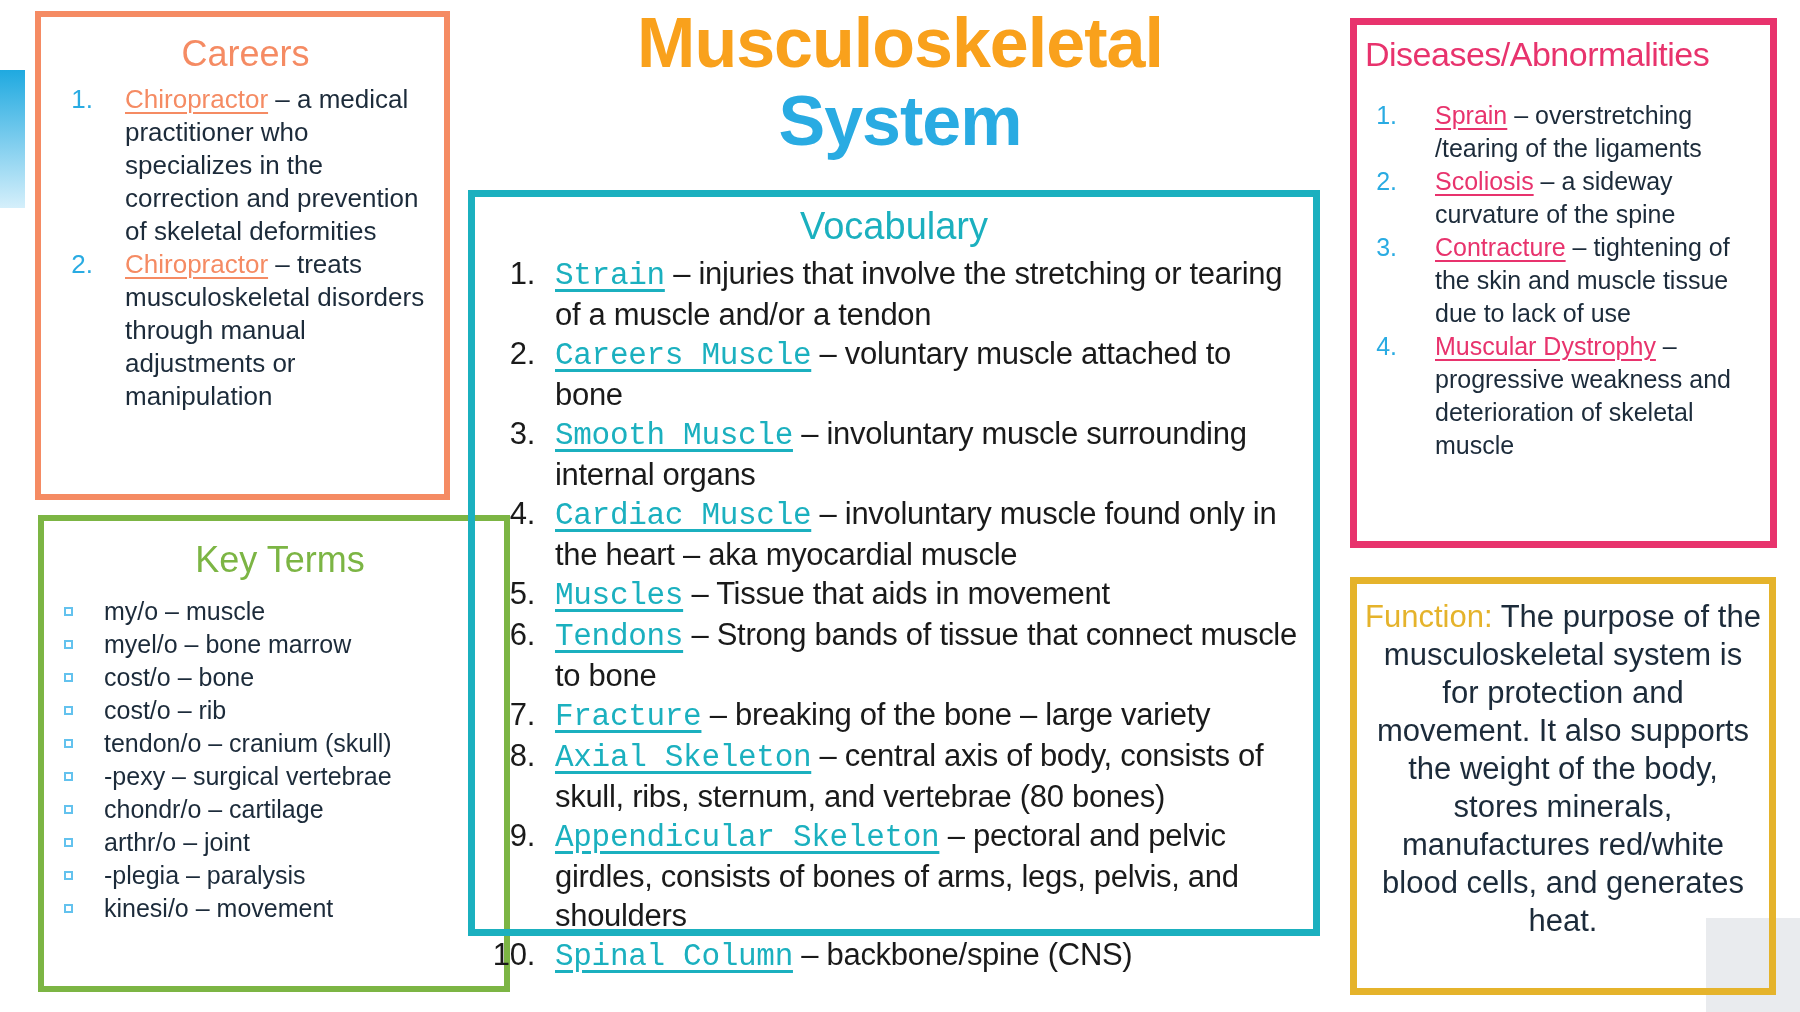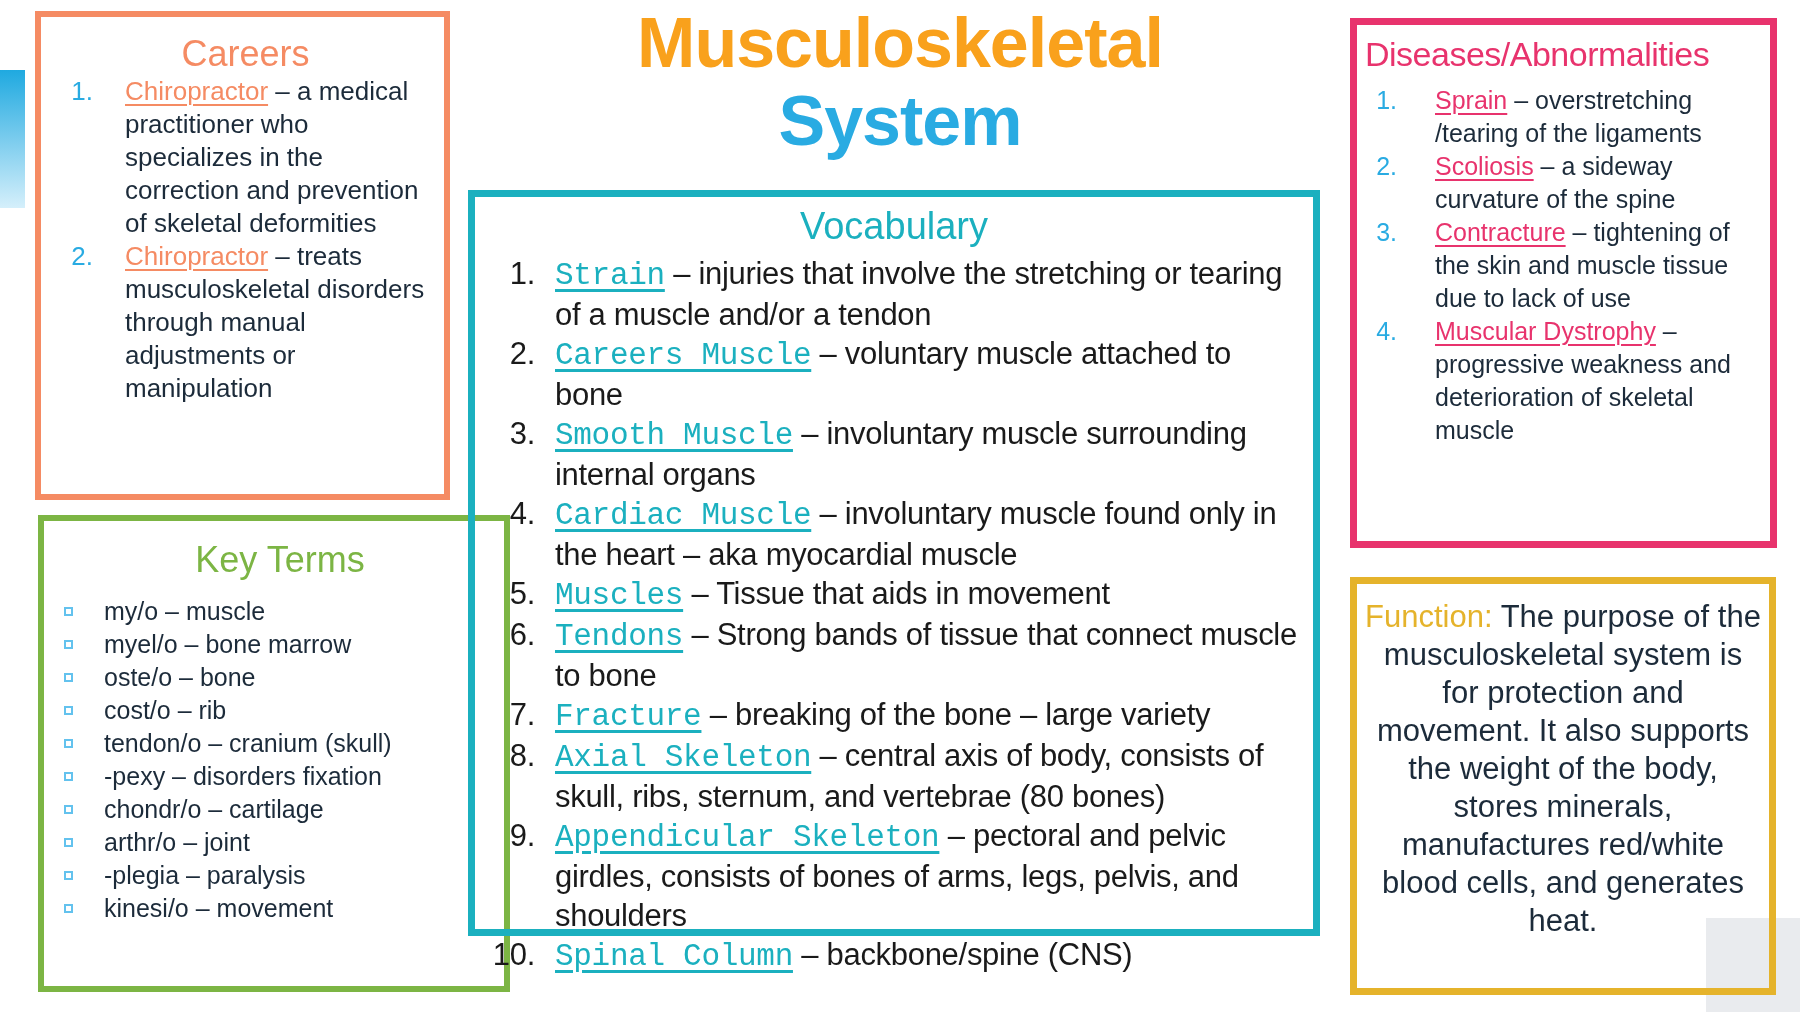--- a/index.html
+++ b/index.html
@@ -33,42 +33,42 @@
     letter-spacing:-1px;
   }
   .main-title .t1{display:block;color:var(--title-orange);}
   .main-title .t2{display:block;color:var(--title-blue);}
 
   .box{position:absolute;background:transparent;}
   .box h2{font-weight:400;text-align:center;}
 
   
   .careers{left:35px;top:11px;width:415px;height:489px;border:6px solid var(--careers-accent);padding:16px 10px 0 16px;}
-  .careers h2{color:var(--careers-accent);font-size:36px;margin-bottom:0;}
+  .careers h2{color:var(--careers-accent);font-size:36px;margin-bottom:8px;}
   .careers .row{display:grid;grid-template-columns:36px 1fr;column-gap:32px;font-size:26px;line-height:33px;color:var(--body-text);}
   .careers .num{color:var(--number-blue);text-align:right;}
   .careers .term{color:var(--careers-accent);text-decoration:underline;text-decoration-thickness:2px;text-underline-offset:4px;}
 
   
   .keyterms{left:38px;top:515px;width:472px;height:477px;border:6px solid var(--keyterms-accent);padding:18px 8px 0 20px;}
   .keyterms h2{color:var(--keyterms-accent);font-size:36px;margin-bottom:14px;}
   .keyterms ul{list-style:none;}
   .keyterms .row{display:grid;grid-template-columns:14px 1fr;column-gap:26px;font-size:25px;line-height:33px;color:var(--body-text);}
   .keyterms .bullet{width:9px;height:9px;border:2px solid var(--bullet-blue);margin-top:12px;}
 
   
   .vocab{left:468px;top:190px;width:852px;height:746px;border:7px solid var(--vocab-accent);padding:8px 8px 0 8px;}
   .vocab h2{color:var(--vocab-accent);font-size:38px;margin-bottom:6px;}
   .vocab .row{display:grid;grid-template-columns:52px 1fr;column-gap:20px;font-size:31px;line-height:39px;color:var(--vocab-text);letter-spacing:-0.3px;}
   .vocab .num{text-align:right;color:var(--vocab-text);}
   .vocab .term{color:var(--vocab-accent);text-decoration:underline;text-decoration-thickness:3px;text-underline-offset:5px;font-family:Liberation Mono, monospace;}
 
   
   .diseases{left:1350px;top:18px;width:427px;height:530px;border:7px solid var(--diseases-accent);padding:10px 6px 0 8px;}
-  .diseases h2{color:var(--diseases-accent);font-size:34px;text-align:left;margin-bottom:10px;letter-spacing:-0.5px;}
+  .diseases h2{color:var(--diseases-accent);font-size:34px;text-align:left;margin-bottom:25px;letter-spacing:-0.5px;}
   .diseases .row{display:grid;grid-template-columns:32px 1fr;column-gap:38px;font-size:25px;line-height:33px;color:var(--body-text);}
   .diseases .num{color:var(--number-blue);text-align:right;}
   .diseases .term{color:var(--diseases-accent);text-decoration:underline;text-decoration-thickness:2px;text-underline-offset:4px;}
 
   
   .function{left:1350px;top:577px;width:426px;height:418px;border:7px solid var(--function-accent);padding:14px 8px 0 8px;}
   .function p{font-size:31px;line-height:38px;color:var(--body-text);text-align:center;}
   .function .fn-label{color:var(--function-accent);text-align:center;}
 </style>
 </head>
@@ -104,33 +104,33 @@
         <li class="row">
           <span class="bullet"></span>
           <span class="body">my/o – muscle</span>
         </li>
         <li class="row">
           <span class="bullet"></span>
           <span class="body">myel/o – bone marrow</span>
         </li>
         <li class="row">
           <span class="bullet"></span>
-          <span class="body">oste/o – bone</span>
+          <span class="body">cost/o – bone</span>
         </li>
         <li class="row">
           <span class="bullet"></span>
           <span class="body">cost/o – rib</span>
         </li>
         <li class="row">
           <span class="bullet"></span>
           <span class="body">tendon/o – cranium (skull)</span>
         </li>
         <li class="row">
           <span class="bullet"></span>
-          <span class="body">-pexy – disorders fixation</span>
+          <span class="body">-pexy – surgical vertebrae</span>
         </li>
         <li class="row">
           <span class="bullet"></span>
           <span class="body">chondr/o – cartilage</span>
         </li>
         <li class="row">
           <span class="bullet"></span>
           <span class="body">arthr/o – joint</span>
         </li>
         <li class="row">

